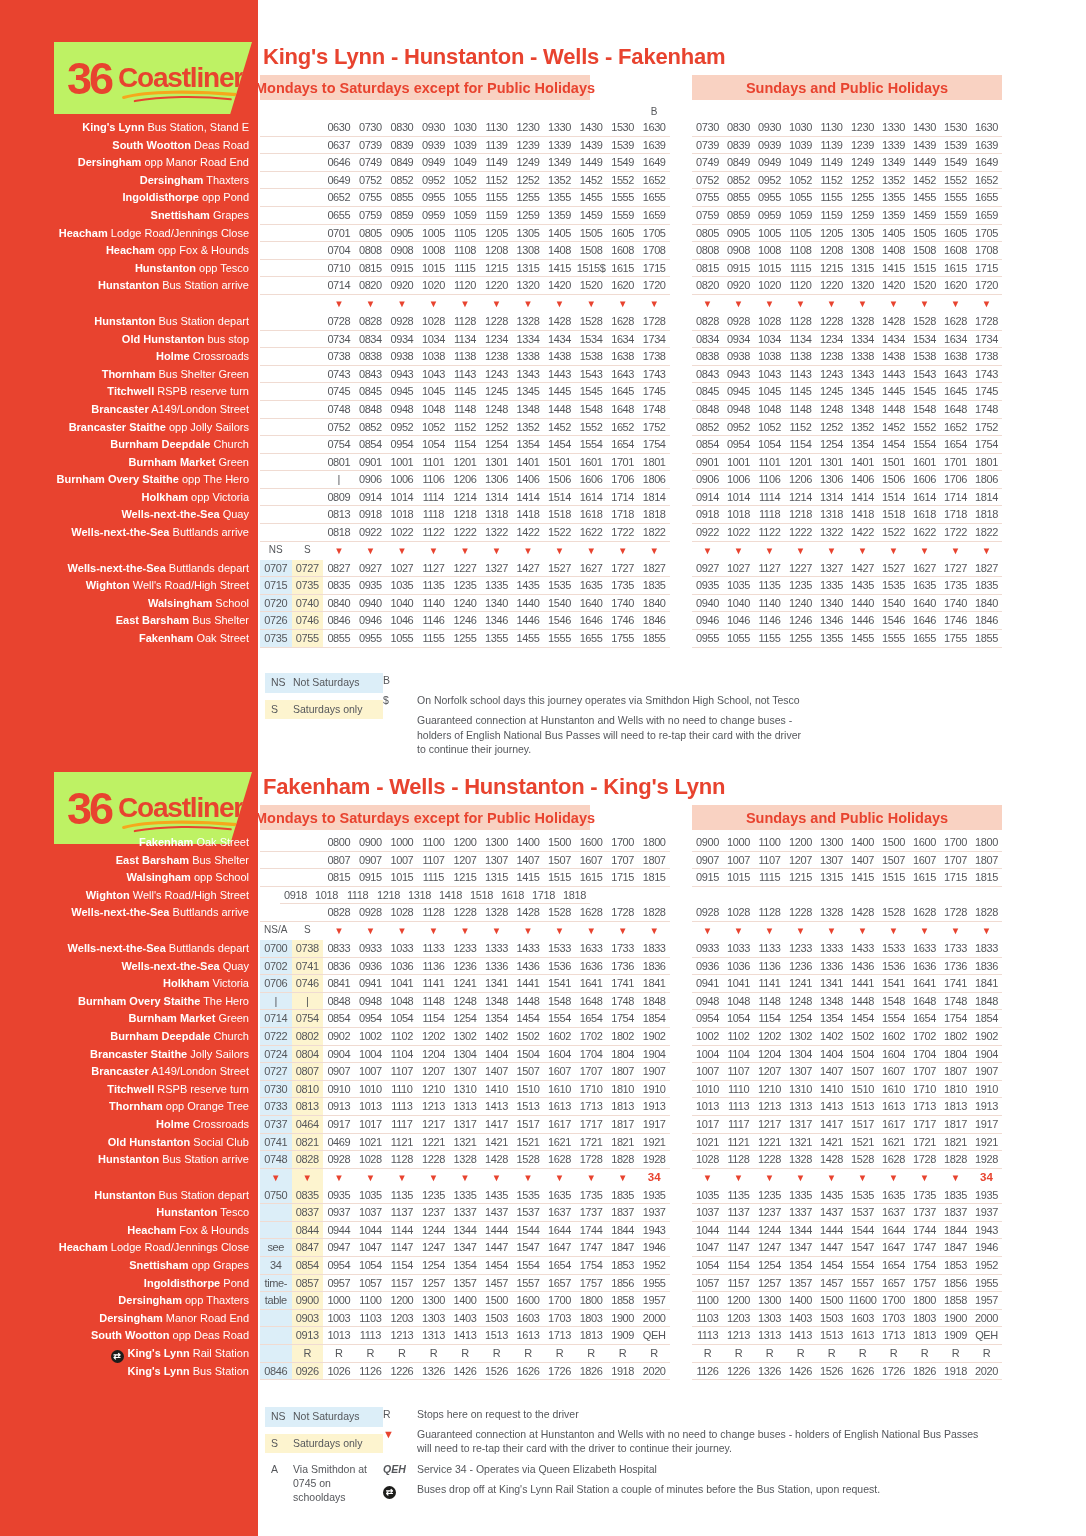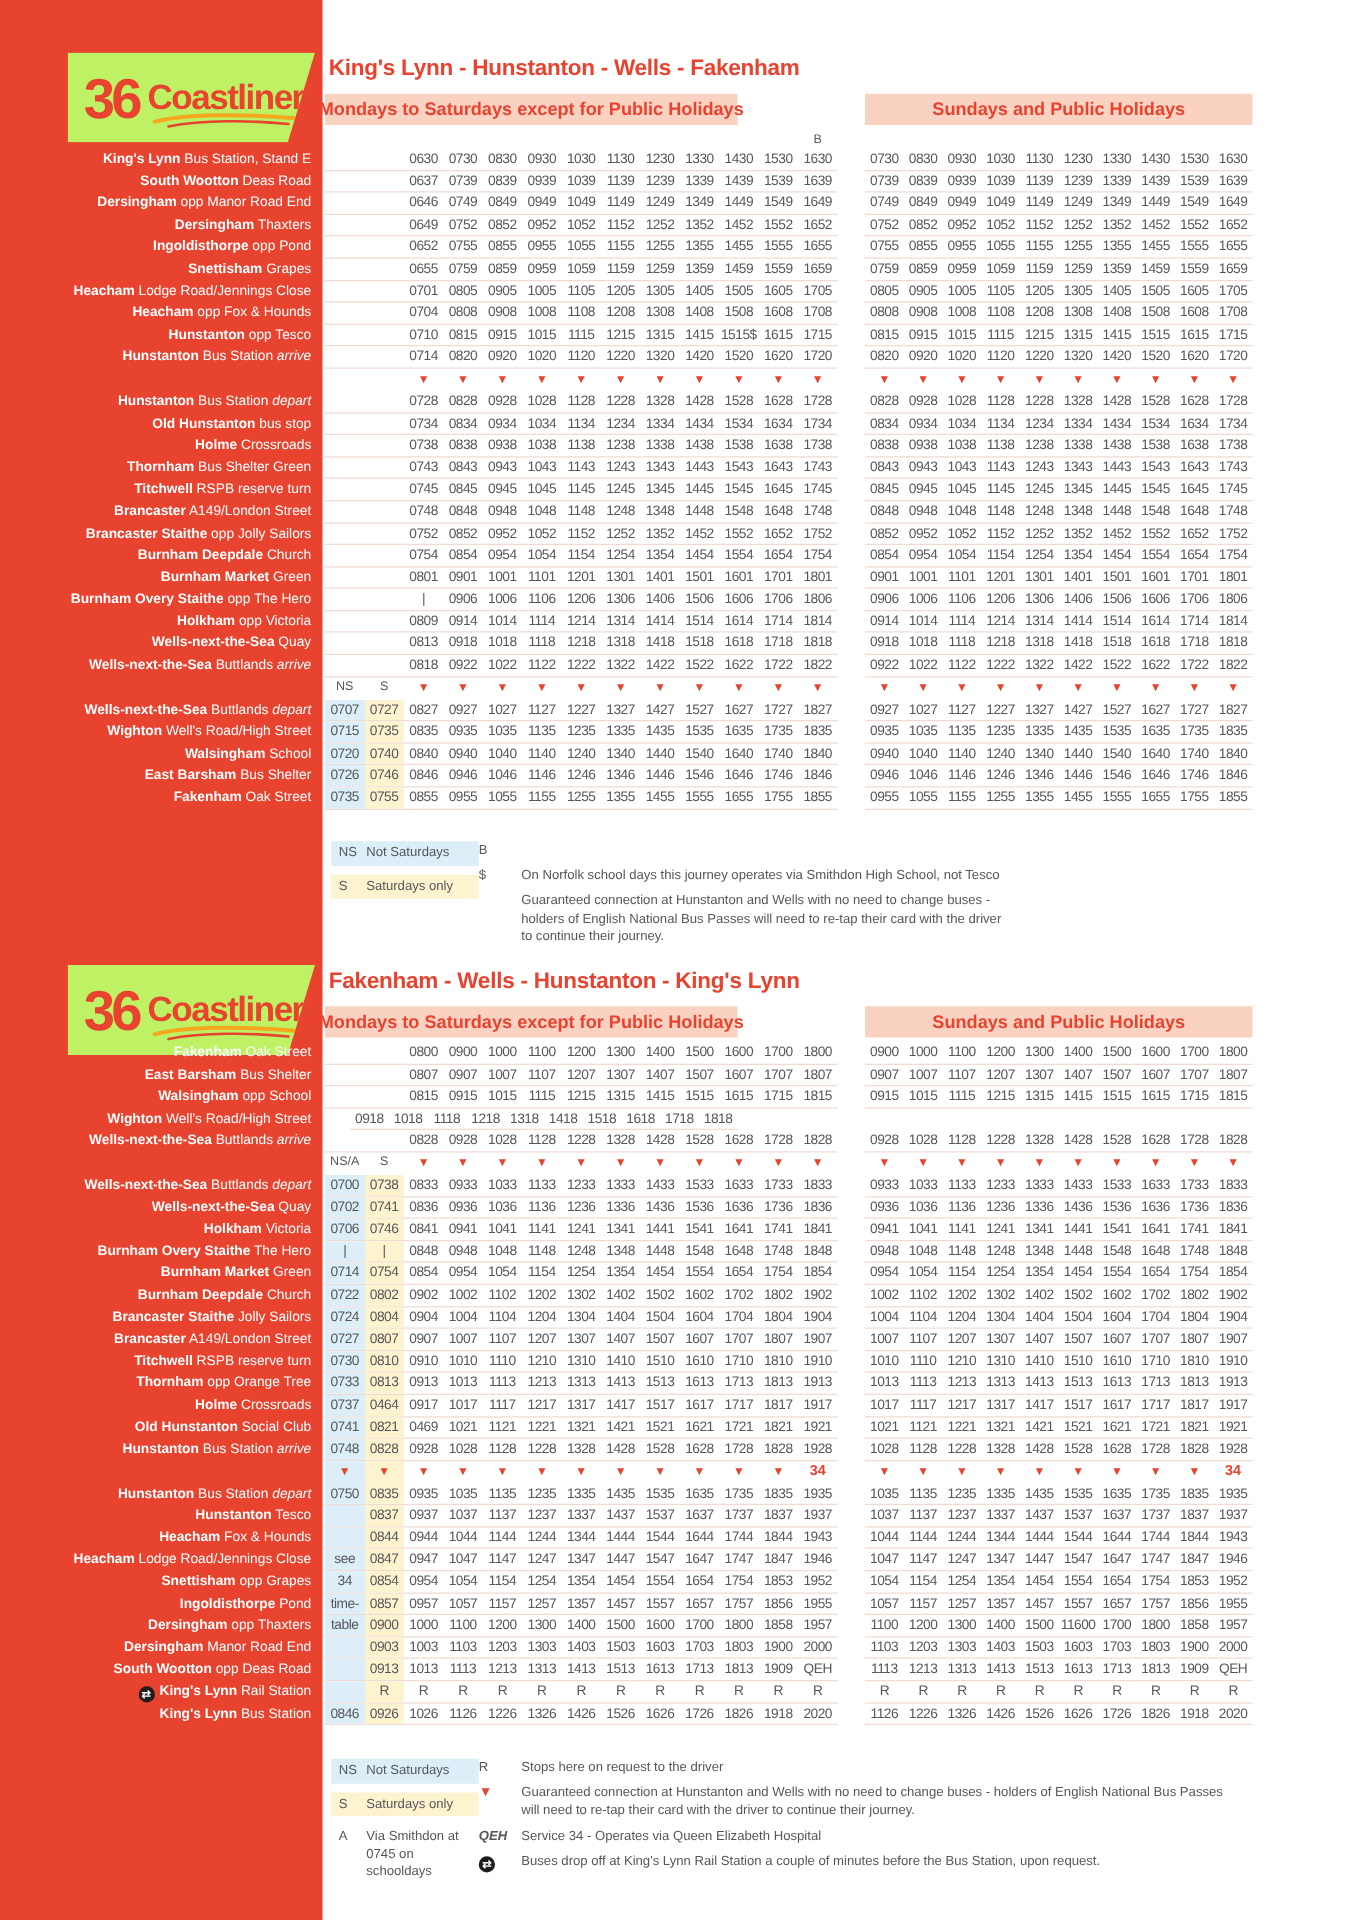--- a/index.html
+++ b/index.html
@@ -13,33 +13,33 @@
   #sidebar{position:absolute;left:0;top:0;width:258px;height:1536px;background:var(--red);}
   .tt{position:absolute;left:0;width:1086px;}
   #t0{top:42px;} #t1{top:772px;}
   .logo{position:absolute;left:54px;top:0px;width:198px;height:72px;background:#bef264;
         clip-path:polygon(0 0,100% 0,89% 100%,0 100%);
         display:flex;align-items:center;padding-left:13px;}
   .logo .num{font-size:45px;font-weight:bold;color:var(--red);letter-spacing:-3px;line-height:1;}
   .brand-wrap{margin-left:7px;position:relative;display:inline-block;}
   .logo .brand{font-size:28px;font-weight:bold;color:var(--red);letter-spacing:-1.2px;line-height:1;}
   .swoosh{position:absolute;left:2px;bottom:-11px;width:120px;height:13px;}
-  .title{position:absolute;left:263px;top:2px;font-size:18px;font-weight:bold;color:var(--red);letter-spacing:-0.2px;white-space:nowrap;}
+  .title{position:absolute;left:263px;top:2px;font-size:22px;font-weight:bold;color:var(--red);letter-spacing:-0.2px;white-space:nowrap;}
   .band{position:absolute;top:33px;height:25px;background:var(--band);color:var(--red);
         font-weight:bold;font-size:14.5px;display:flex;align-items:center;justify-content:center;white-space:nowrap;}
   .band.wdb{left:260px;width:330px;}
   .band.sub{left:692px;width:310px;}
   .rows{position:absolute;top:62px;left:0;width:1086px;}
   .row{display:flex;height:17.6px;align-items:stretch;}
   .row.arrows{height:18px;}
   .row.flag{height:15px;}
   .lbl{width:258px;padding-right:9px;text-align:right;color:#fff;font-size:11px;
        white-space:nowrap;line-height:17.6px;overflow:visible;}
   .lbl b{font-weight:bold;}
-  .lbl .it{font-style:italic;}
+  .lbl .it{}
   .railic{display:inline-block;width:13px;height:13px;border-radius:50%;background:#1d1d1b;color:#fff;
           font-size:9px;line-height:13px;text-align:center;margin-right:4px;vertical-align:-2px;font-weight:bold;}
   .cells{display:flex;height:100%;}
   .cells.wd{width:410px;margin-left:2px;}
   .cells.su{width:310px;margin-left:22px;}
   .row.time .cells{border-bottom:1px solid var(--dv);}
   .cell{flex:1;text-align:center;font-size:11px;color:var(--tx);letter-spacing:-0.4px;
         white-space:nowrap;line-height:16.8px;overflow:visible;}
   .cell.ns{background:var(--nsbg);}
   .cell.sy{background:var(--sybg);}

